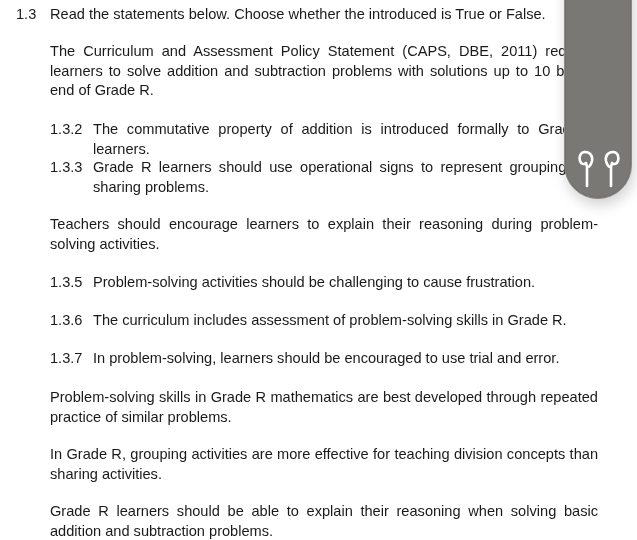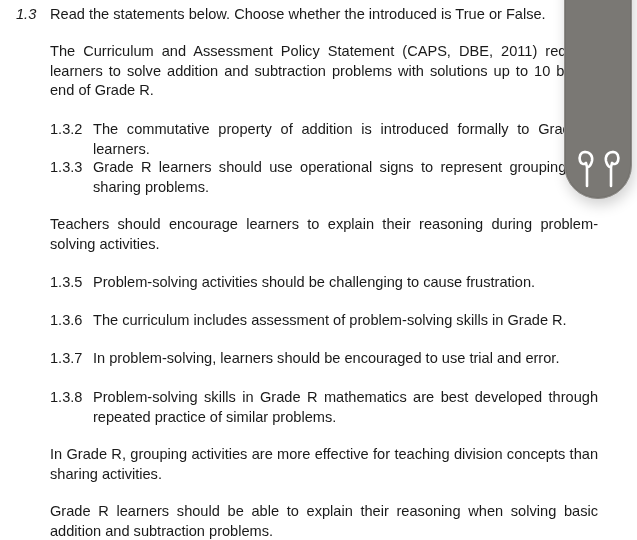--- a/index.html
+++ b/index.html
@@ -20,21 +20,20 @@
     .question-header {
       position: absolute;
       left: 16px;
       top: 5px;
       width: 600px;
       display: flex;
     }
     .question-header .num {
       width: 34px;
       flex: none;
-      font-style: italic;
     }
     .items {
       position: absolute;
       left: 50px;
       top: 0;
       width: 548px;
     }
     .item {
       position: absolute;
       left: 0;
@@ -99,21 +98,20 @@
   </div>
   <div class="item" style="top:311px">
     <span class="num">1.3.6</span>
     <span class="text">The curriculum includes assessment of problem-solving skills in Grade R.</span>
   </div>
   <div class="item" style="top:349px">
     <span class="num">1.3.7</span>
     <span class="text">In problem-solving, learners should be encouraged to use trial and error.</span>
   </div>
   <div class="item" style="top:388px">
-    <span class="num">1.3.8</span>
     <span class="text">Problem-solving skills in Grade R mathematics are best developed through repeated practice of similar problems.</span>
   </div>
   <div class="item" style="top:445px">
     <span class="text">In Grade R, grouping activities are more effective for teaching division concepts than sharing activities.</span>
   </div>
   <div class="item" style="top:502px">
     <span class="text">Grade R learners should be able to explain their reasoning when solving basic addition and subtraction problems.</span>
   </div>
 </div>
 

